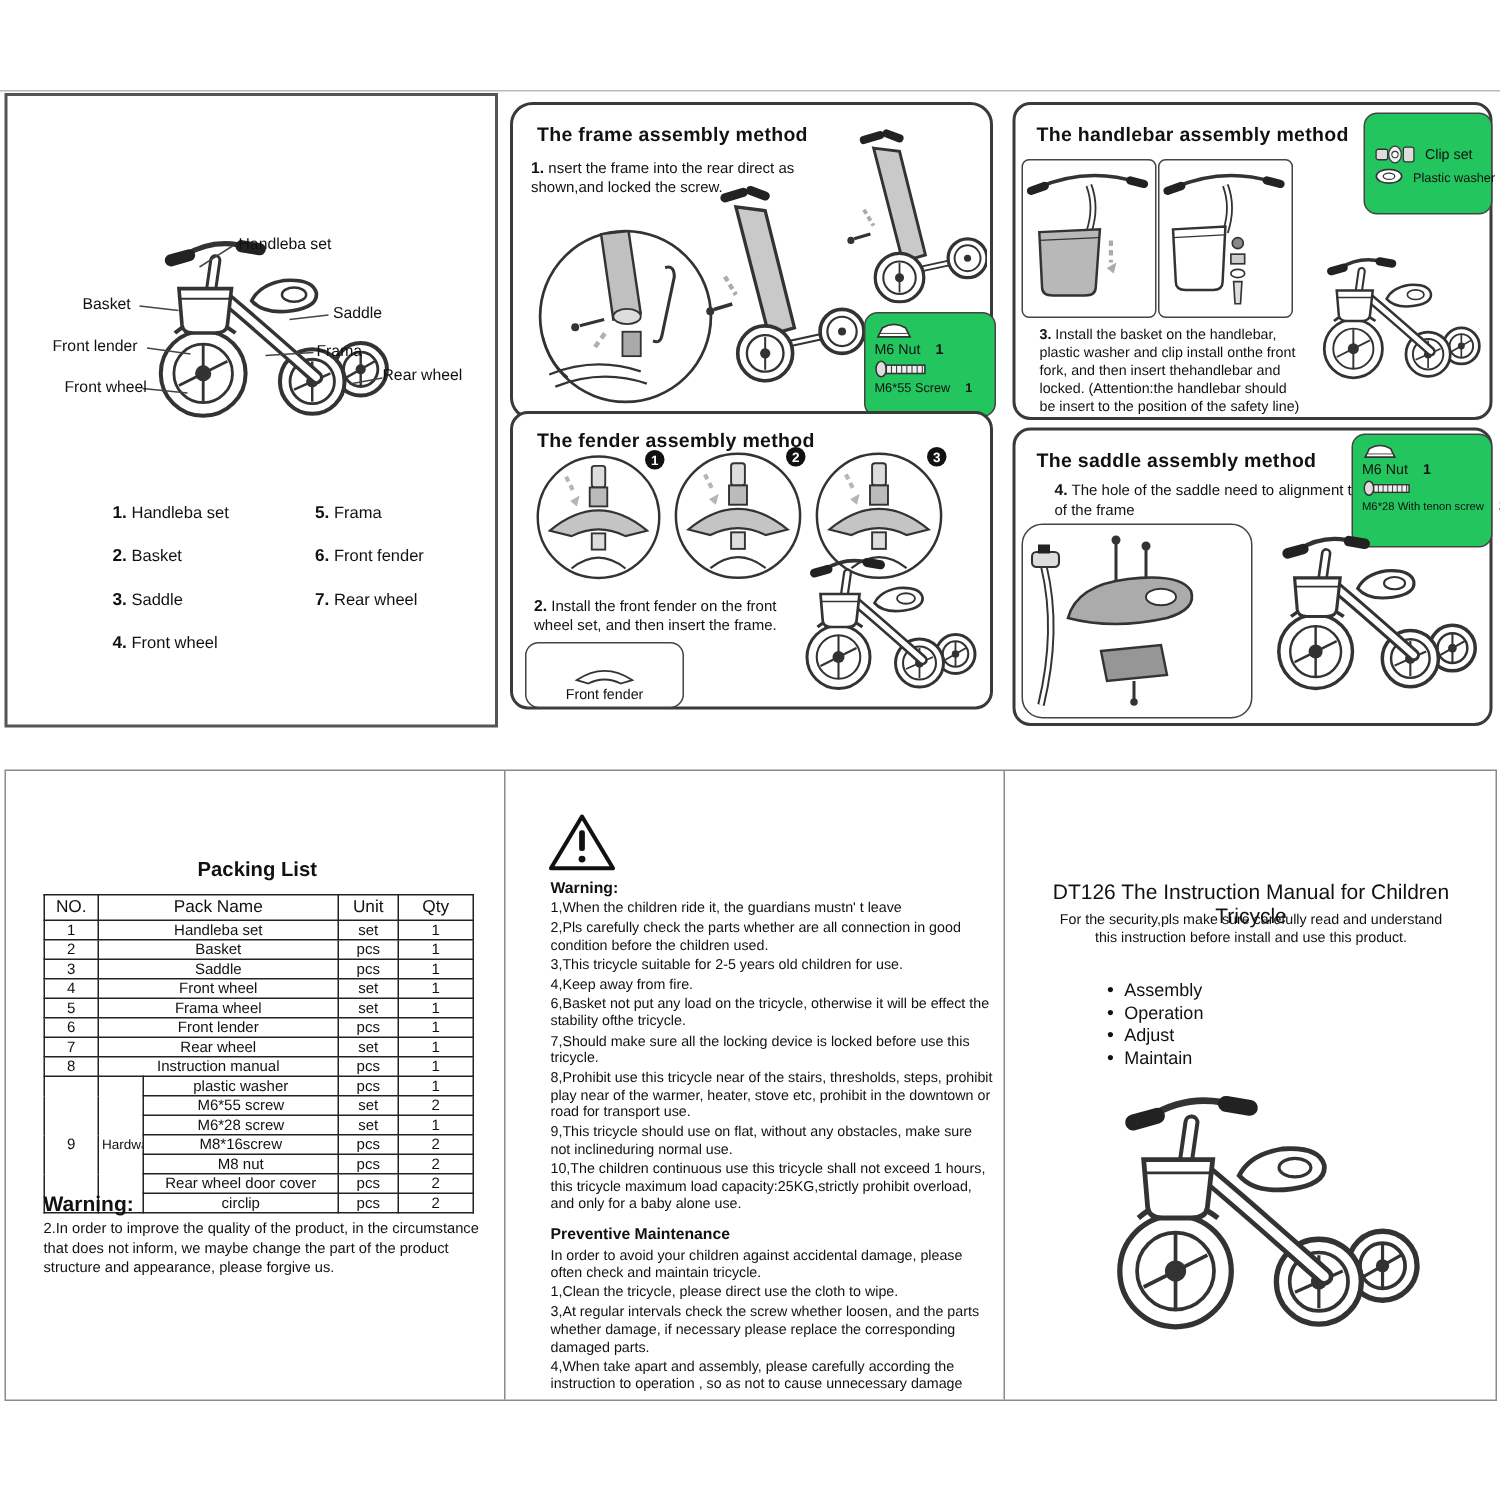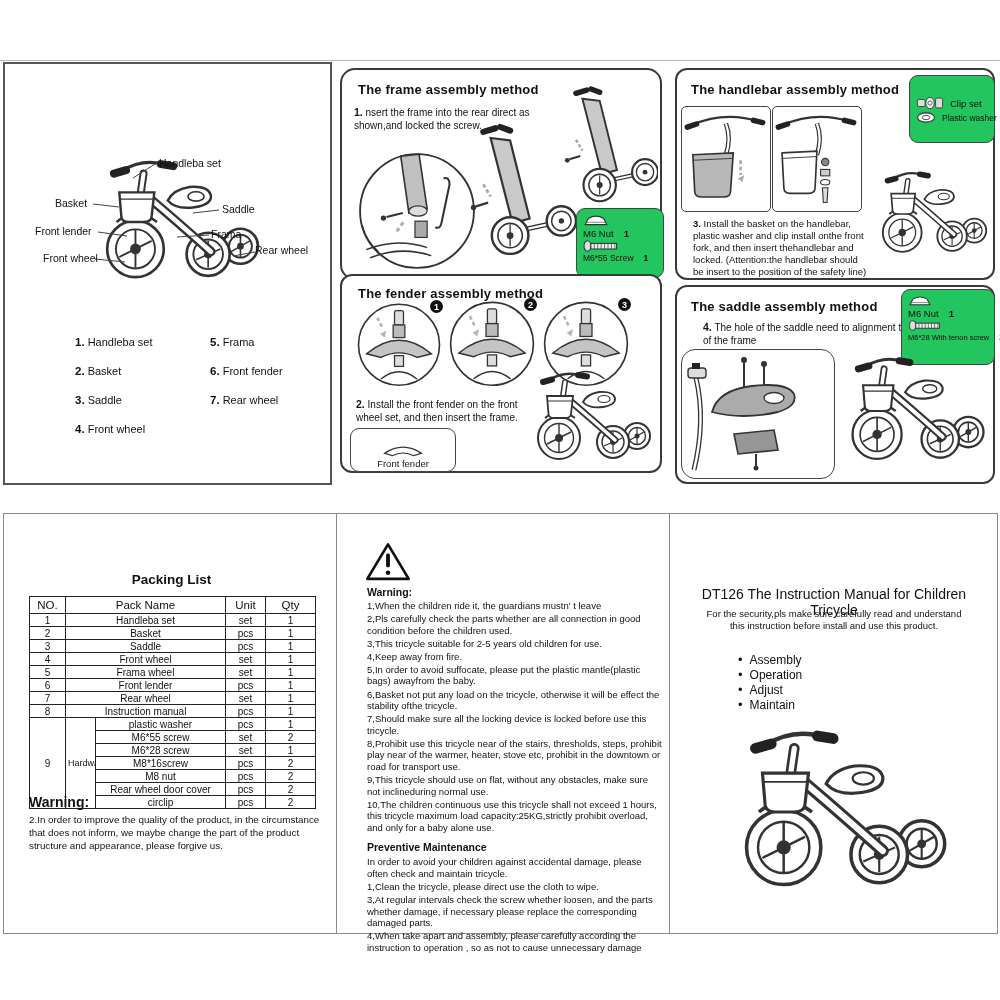--- a/index.html
+++ b/index.html
@@ -480,21 +480,20 @@
     <div class="cell c2">
       <svg class="tri" width="46" height="40" viewBox="0 0 60 52">
           <use href="#warnTri"></use>
         </svg>
       <div class="mwarn-title">Warning:</div>
       <div class="mwarn-list">
         <p>1,When the children ride it, the guardians mustn' t leave</p>
         <p>2,Pls carefully check the parts whether are all connection in good condition before the children used.</p>
         <p>3,This tricycle suitable for 2-5 years old children for use.</p>
         <p>4,Keep away from fire.</p>
-        <p>5,In order to avoid suffocate, please put the plastic mantle(plastic bags) awayfrom the baby.</p>
         <p>6,Basket not put any load on the tricycle, otherwise it will be effect the stability ofthe tricycle.</p>
         <p>7,Should make sure all the locking device is locked before use this tricycle.</p>
         <p>8,Prohibit use this tricycle near of the stairs, thresholds, steps, prohibit play near of the warmer, heater, stove etc, prohibit in the downtown or road for transport use.</p>
         <p>9,This tricycle should use on flat, without any obstacles, make sure not inclineduring normal use.</p>
         <p>10,The children continuous use this tricycle shall not exceed 1 hours, this tricycle maximum load capacity:25KG,strictly prohibit overload, and only for a baby alone use.</p>
         <div class="maint-title">Preventive Maintenance</div>
         <p>In order to avoid your children against accidental damage, please often check and maintain tricycle.</p>
         <p>1,Clean the tricycle, please direct use the cloth to wipe.</p>
         <p>3,At regular intervals check the screw whether loosen, and the parts whether damage, if necessary please replace the corresponding damaged parts.</p>
         <p>4,When take apart and assembly, please carefully according the instruction to operation , so as not to cause unnecessary damage</p>

